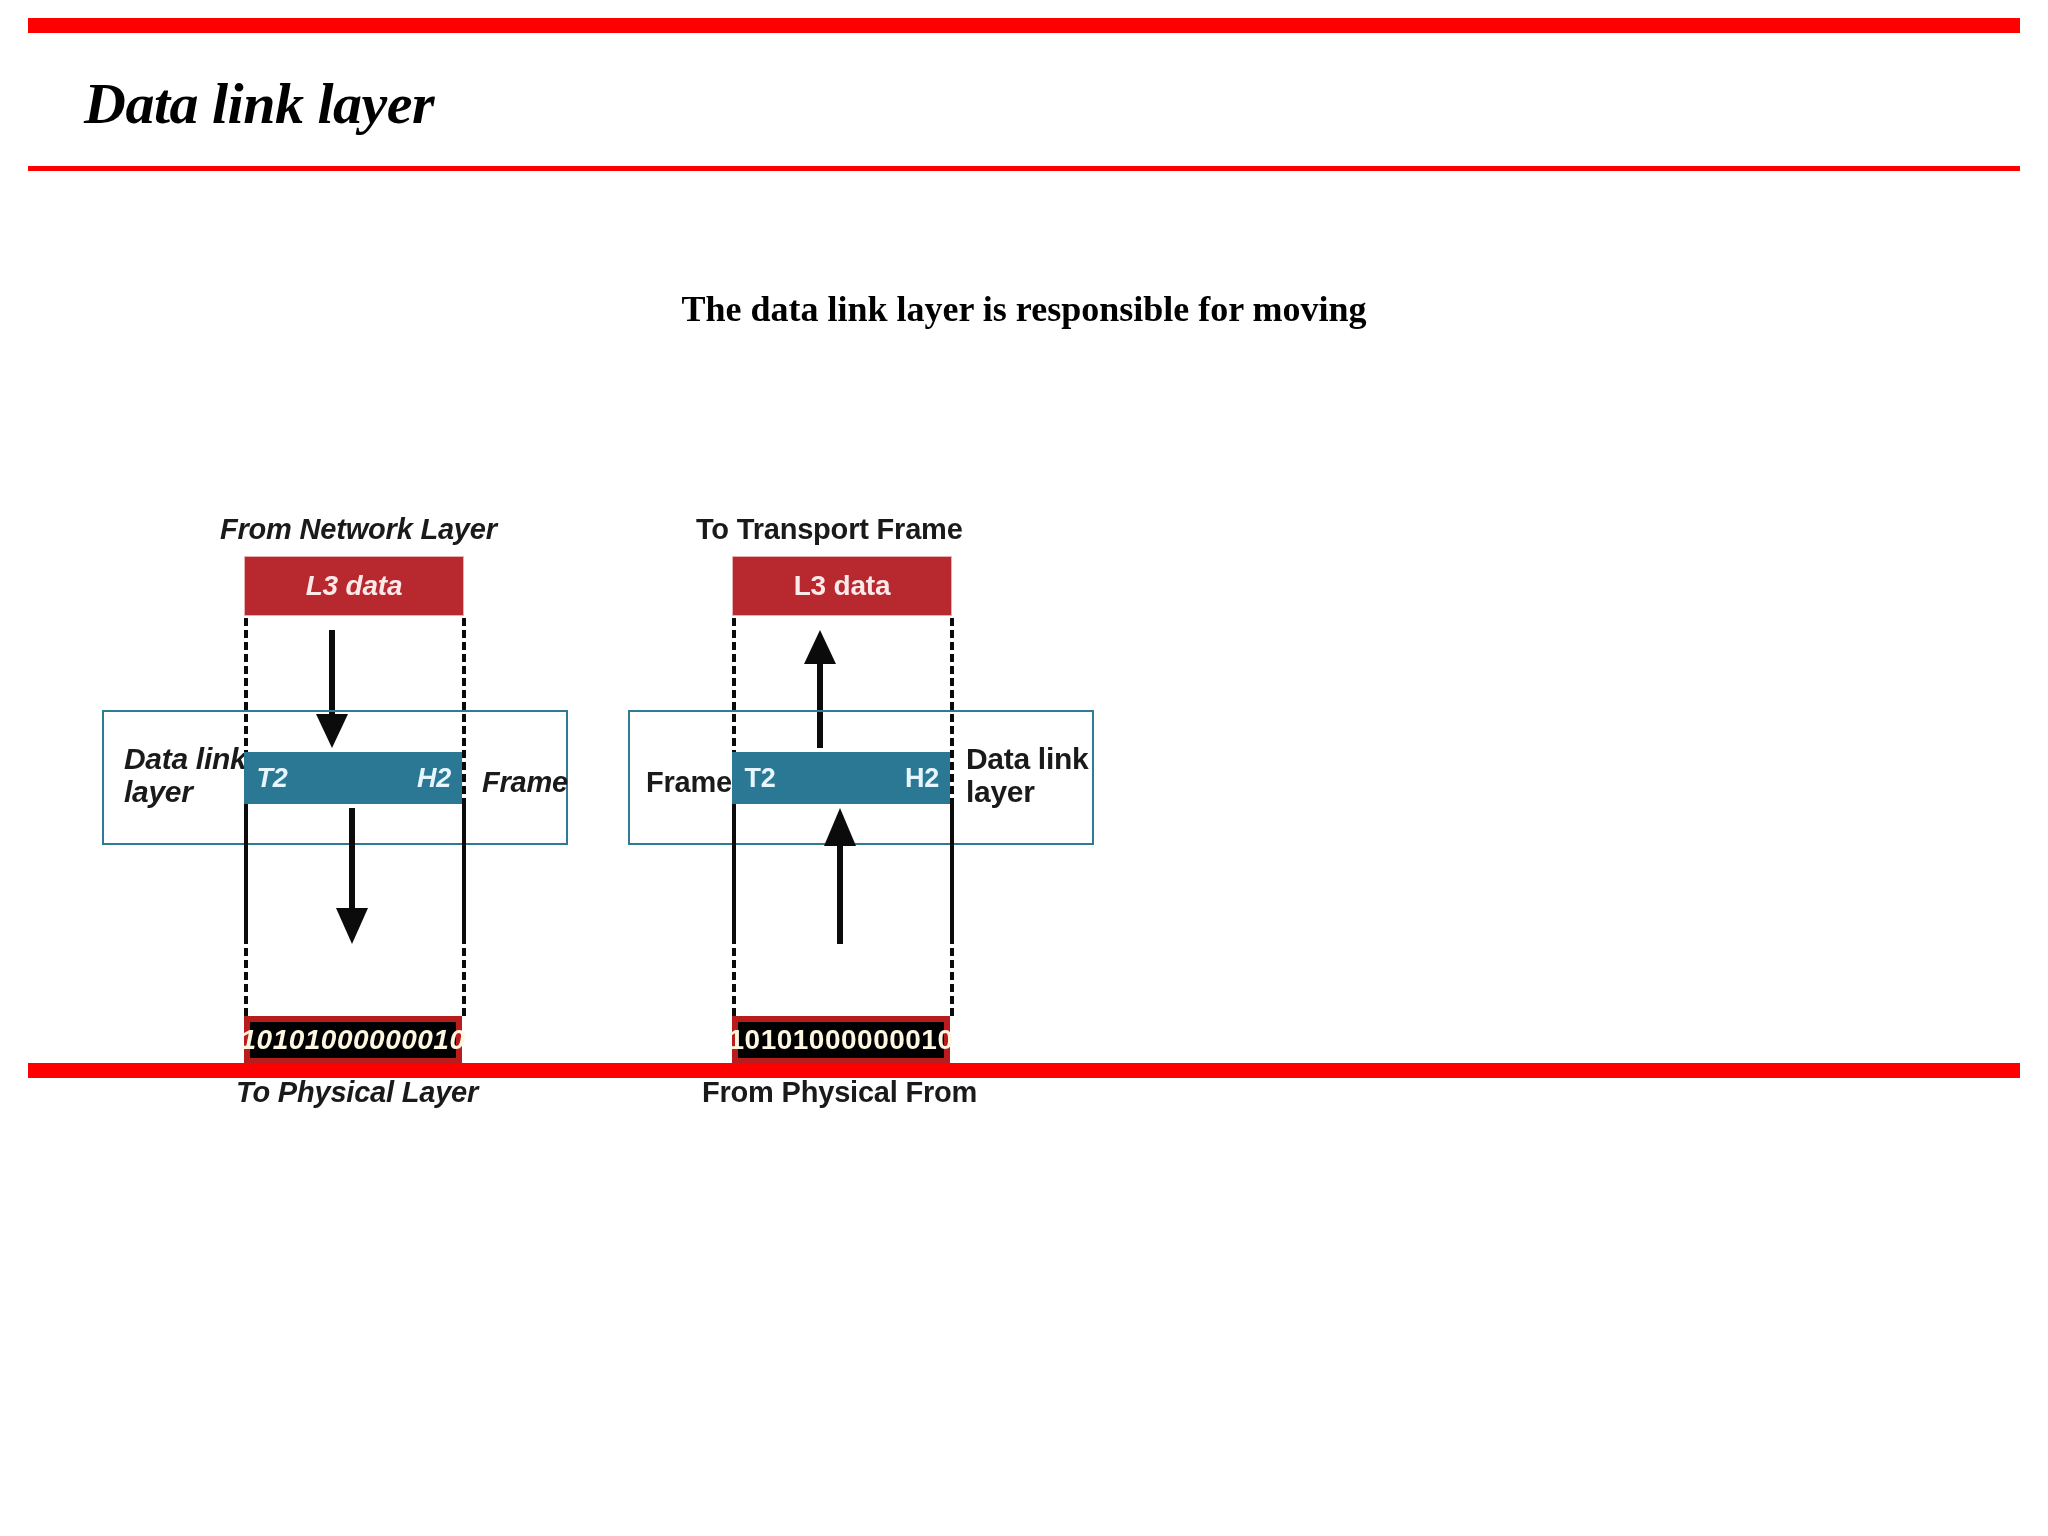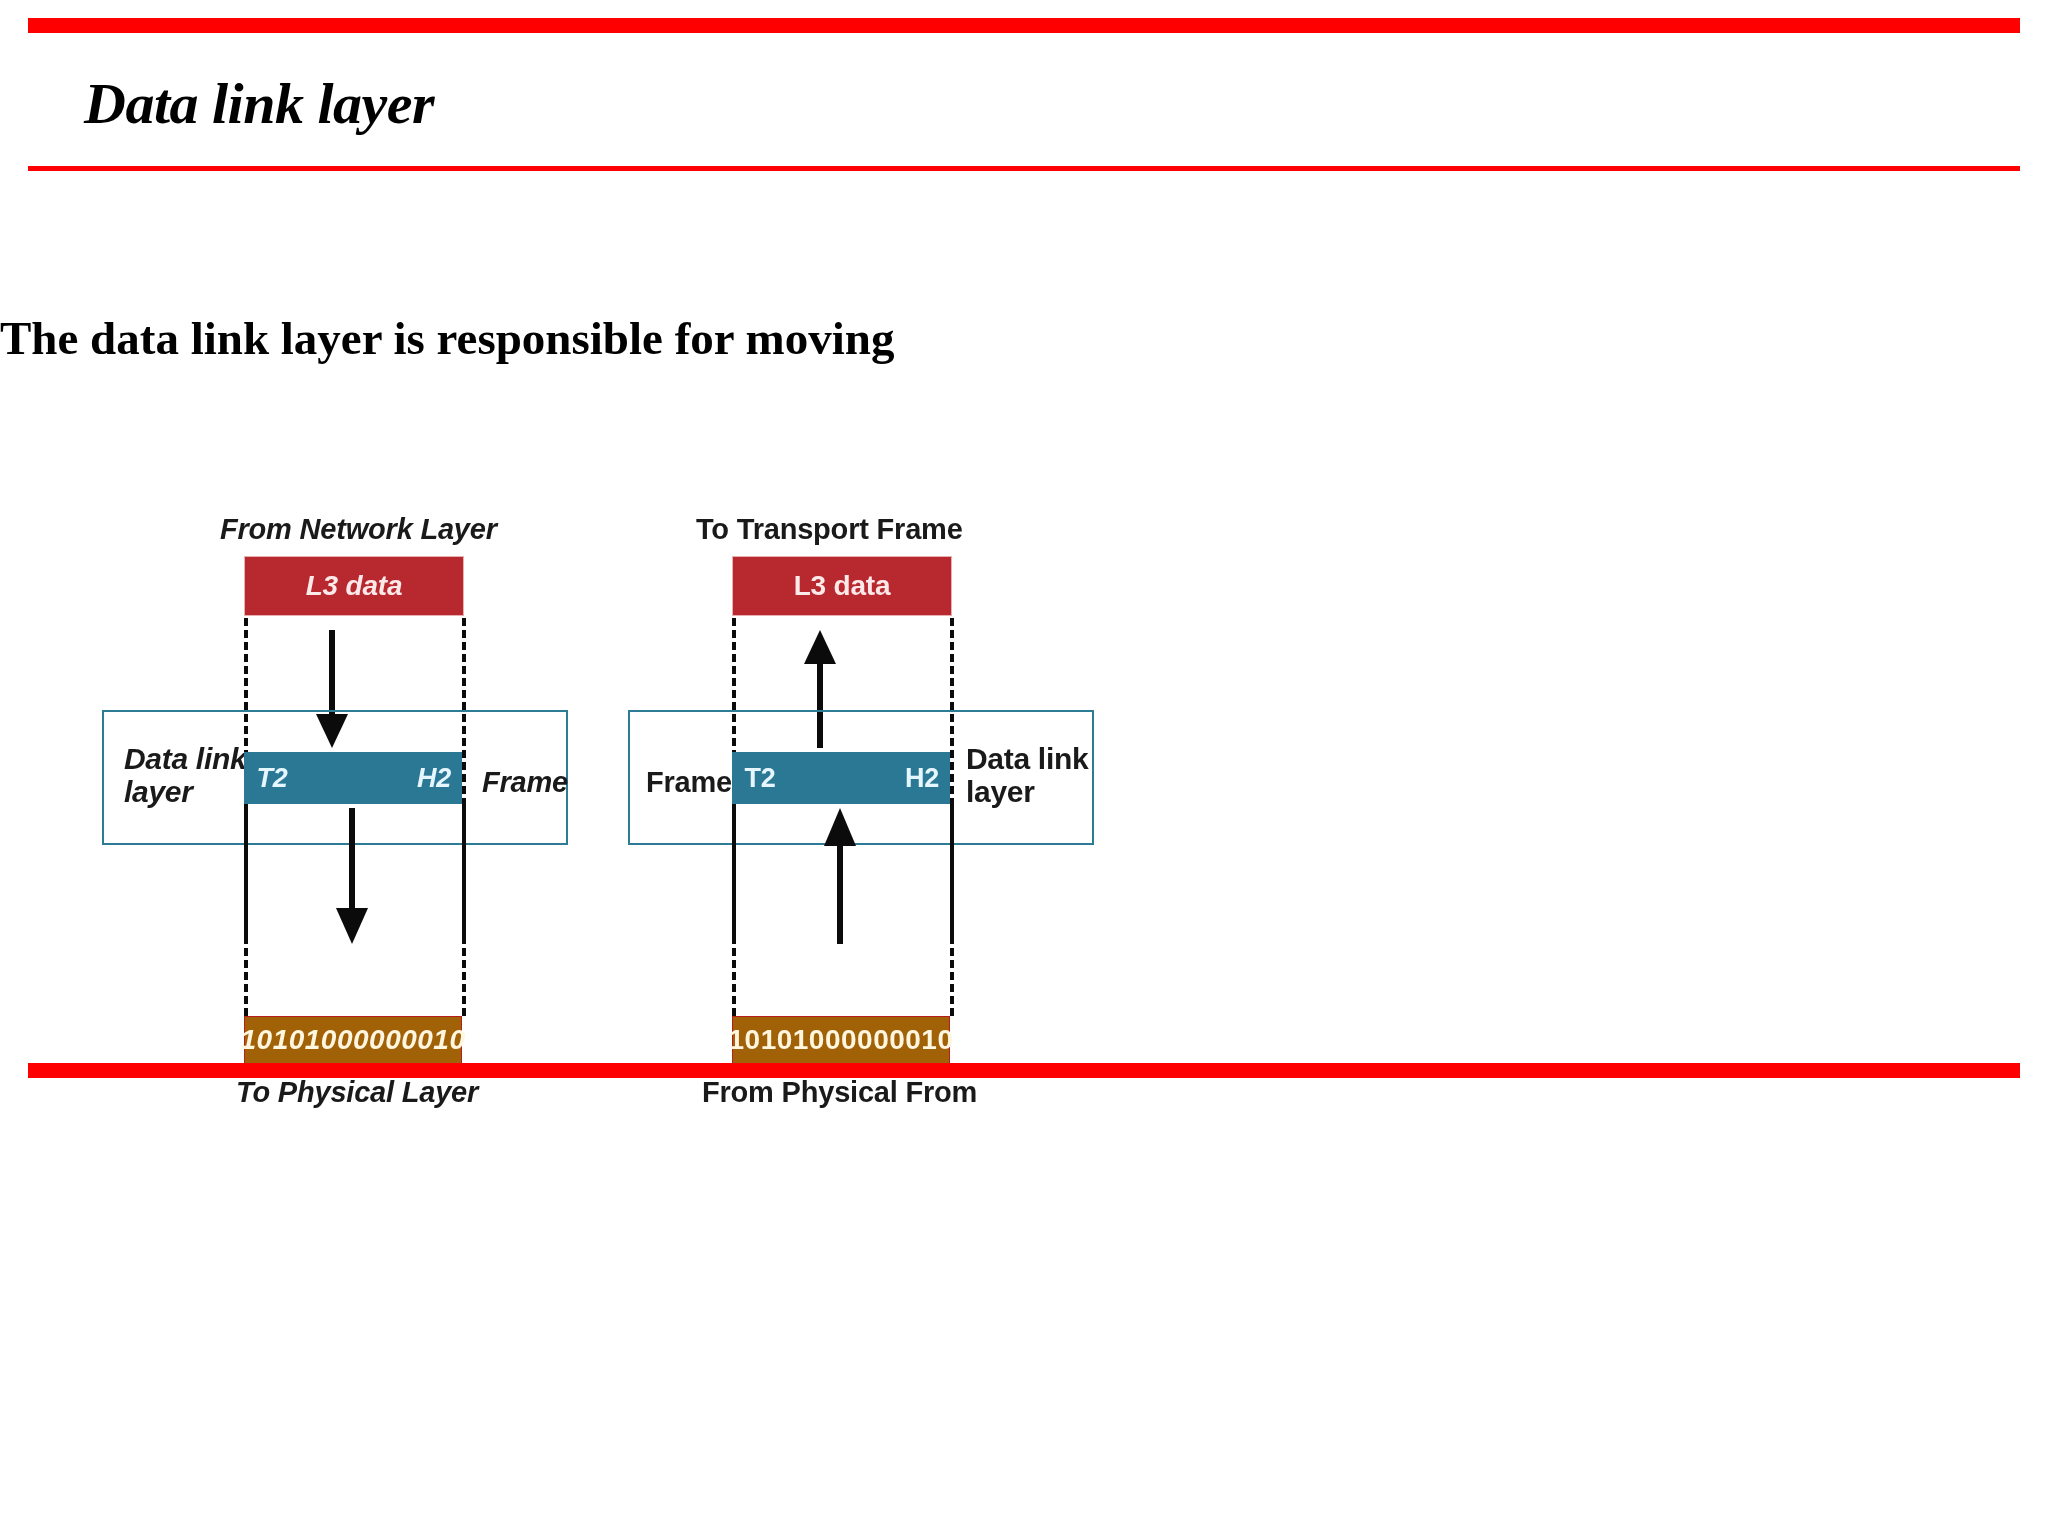--- a/index.html
+++ b/index.html
@@ -30,23 +30,23 @@
     position:absolute;left:84px;top:72px;
     font-family:"Liberation Serif", serif;
     font-style:italic;font-weight:bold;
     font-size:58px;line-height:64px;color:#000;
     letter-spacing:-0.5px;
     white-space:nowrap;
   }
 
   .subtitle{
     position:absolute;left:0;top:278px;width:2048px;
-    text-align:left;
+    text-align:center;
     font-family:"Liberation Serif", serif;
-    font-weight:bold;font-size:47px;line-height:62px;color:#000;margin-top:29px;
+    font-weight:bold;font-size:36px;line-height:62px;color:#000;
   }
   .subtitle .l2{display:block;}
 
   
   .figure{position:absolute;left:0;top:530px;width:2048px;height:690px;}
   .panel{position:absolute;top:0;width:1024px;height:690px;}
   .panel-left{left:20px;font-style:italic;}
   .panel-right{left:660px;}
 
   
@@ -105,22 +105,22 @@
   .frame-word{
     position:absolute;
     font-weight:bold;font-size:29px;color:#1a1a1a;white-space:nowrap;
     letter-spacing:-0.2px;
   }
 
   
   .bits{
     position:absolute;
     height:48px;
-    background:#a16207;
-    border:1px solid #b91c1c;
+    background:#000000;
+    border:6px solid #b91c1c;
     box-sizing:border-box;
     display:flex;align-items:center;justify-content:center;
     color:#fff6e0;font-weight:bold;font-size:28px;
     letter-spacing:0.5px;
   }
   .bottom-cap{
     position:absolute;
     font-weight:bold;font-size:29px;color:#1a1a1a;white-space:nowrap;
     letter-spacing:-0.2px;
   }

